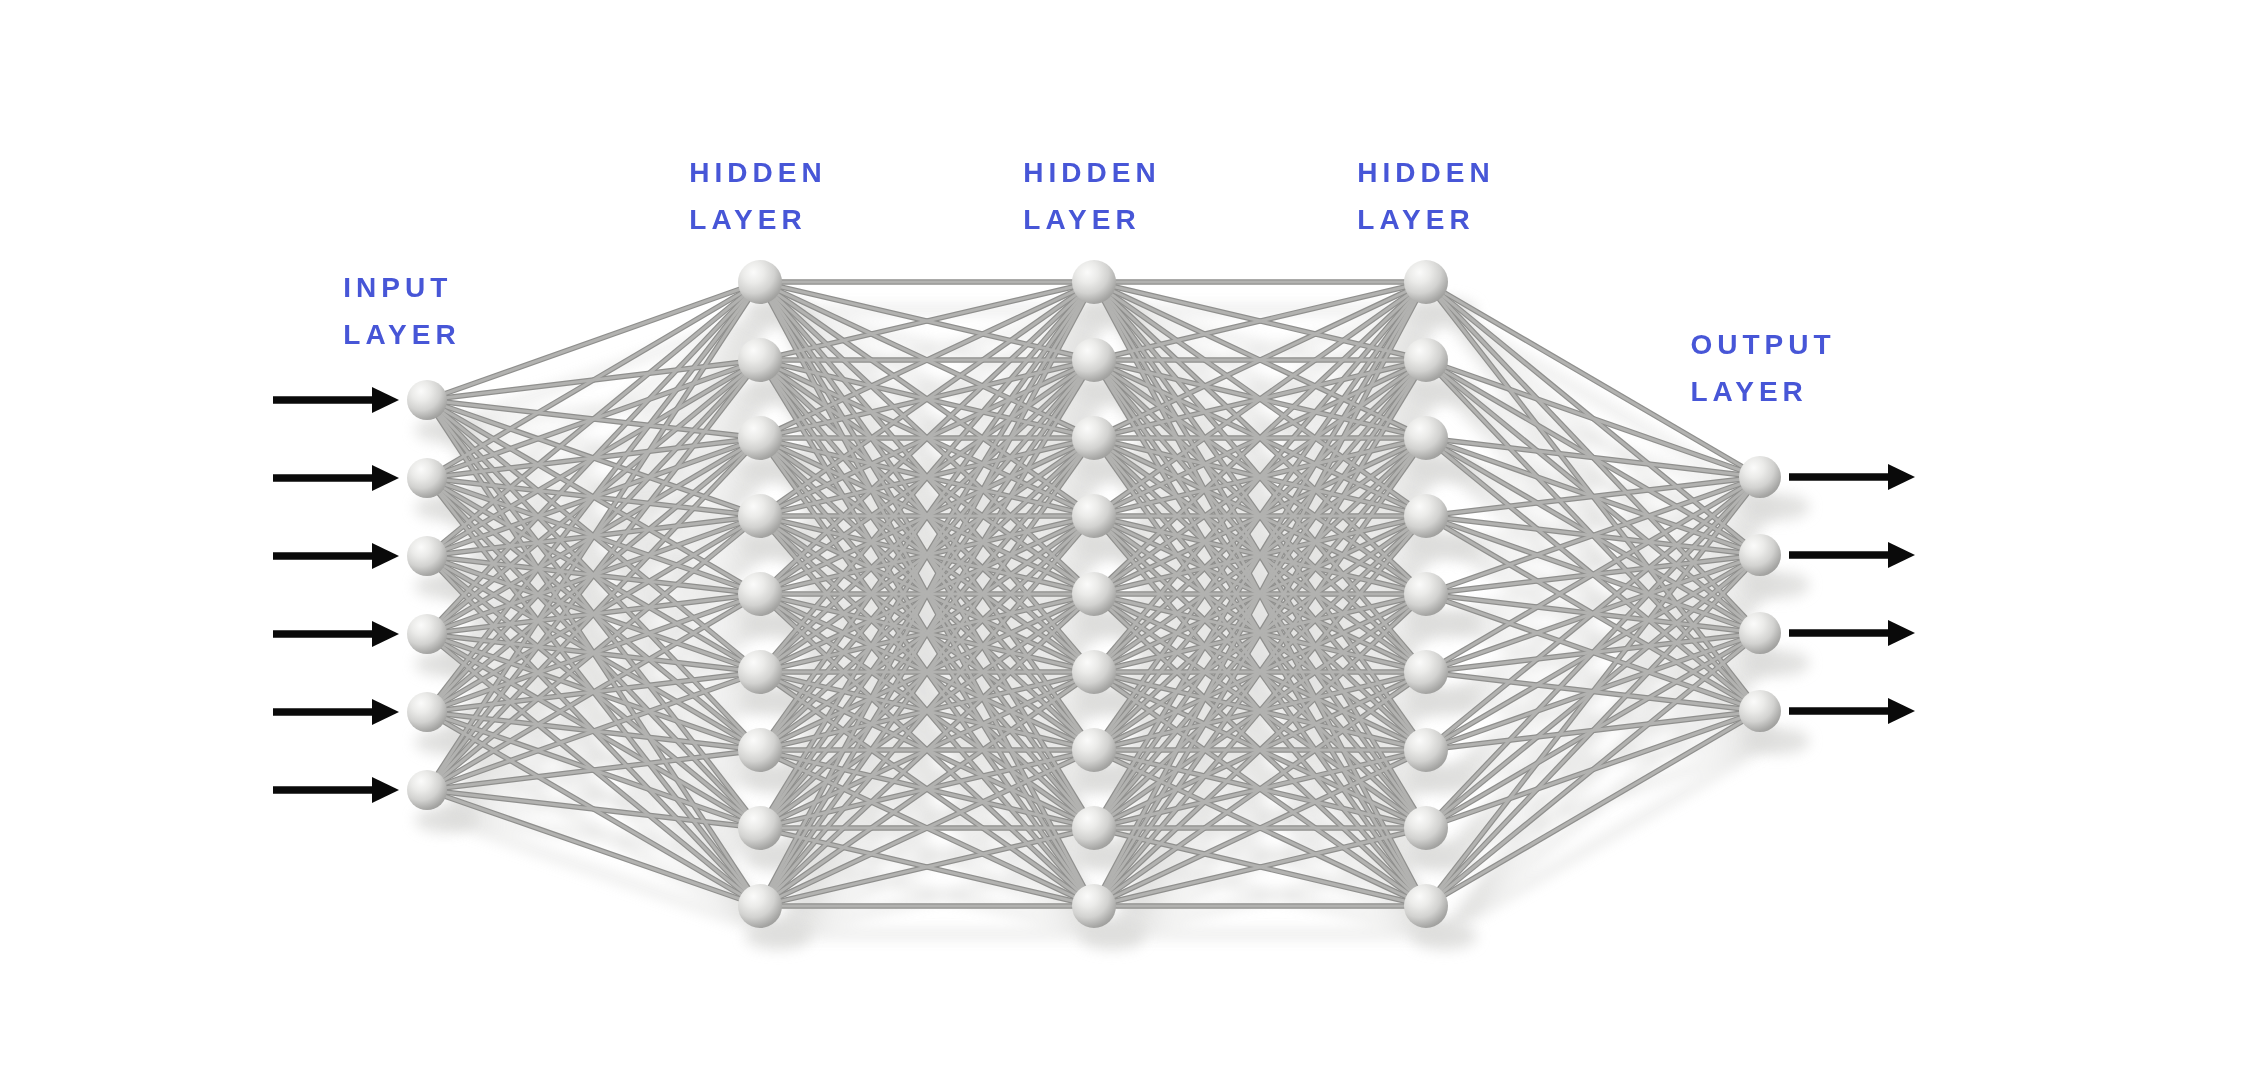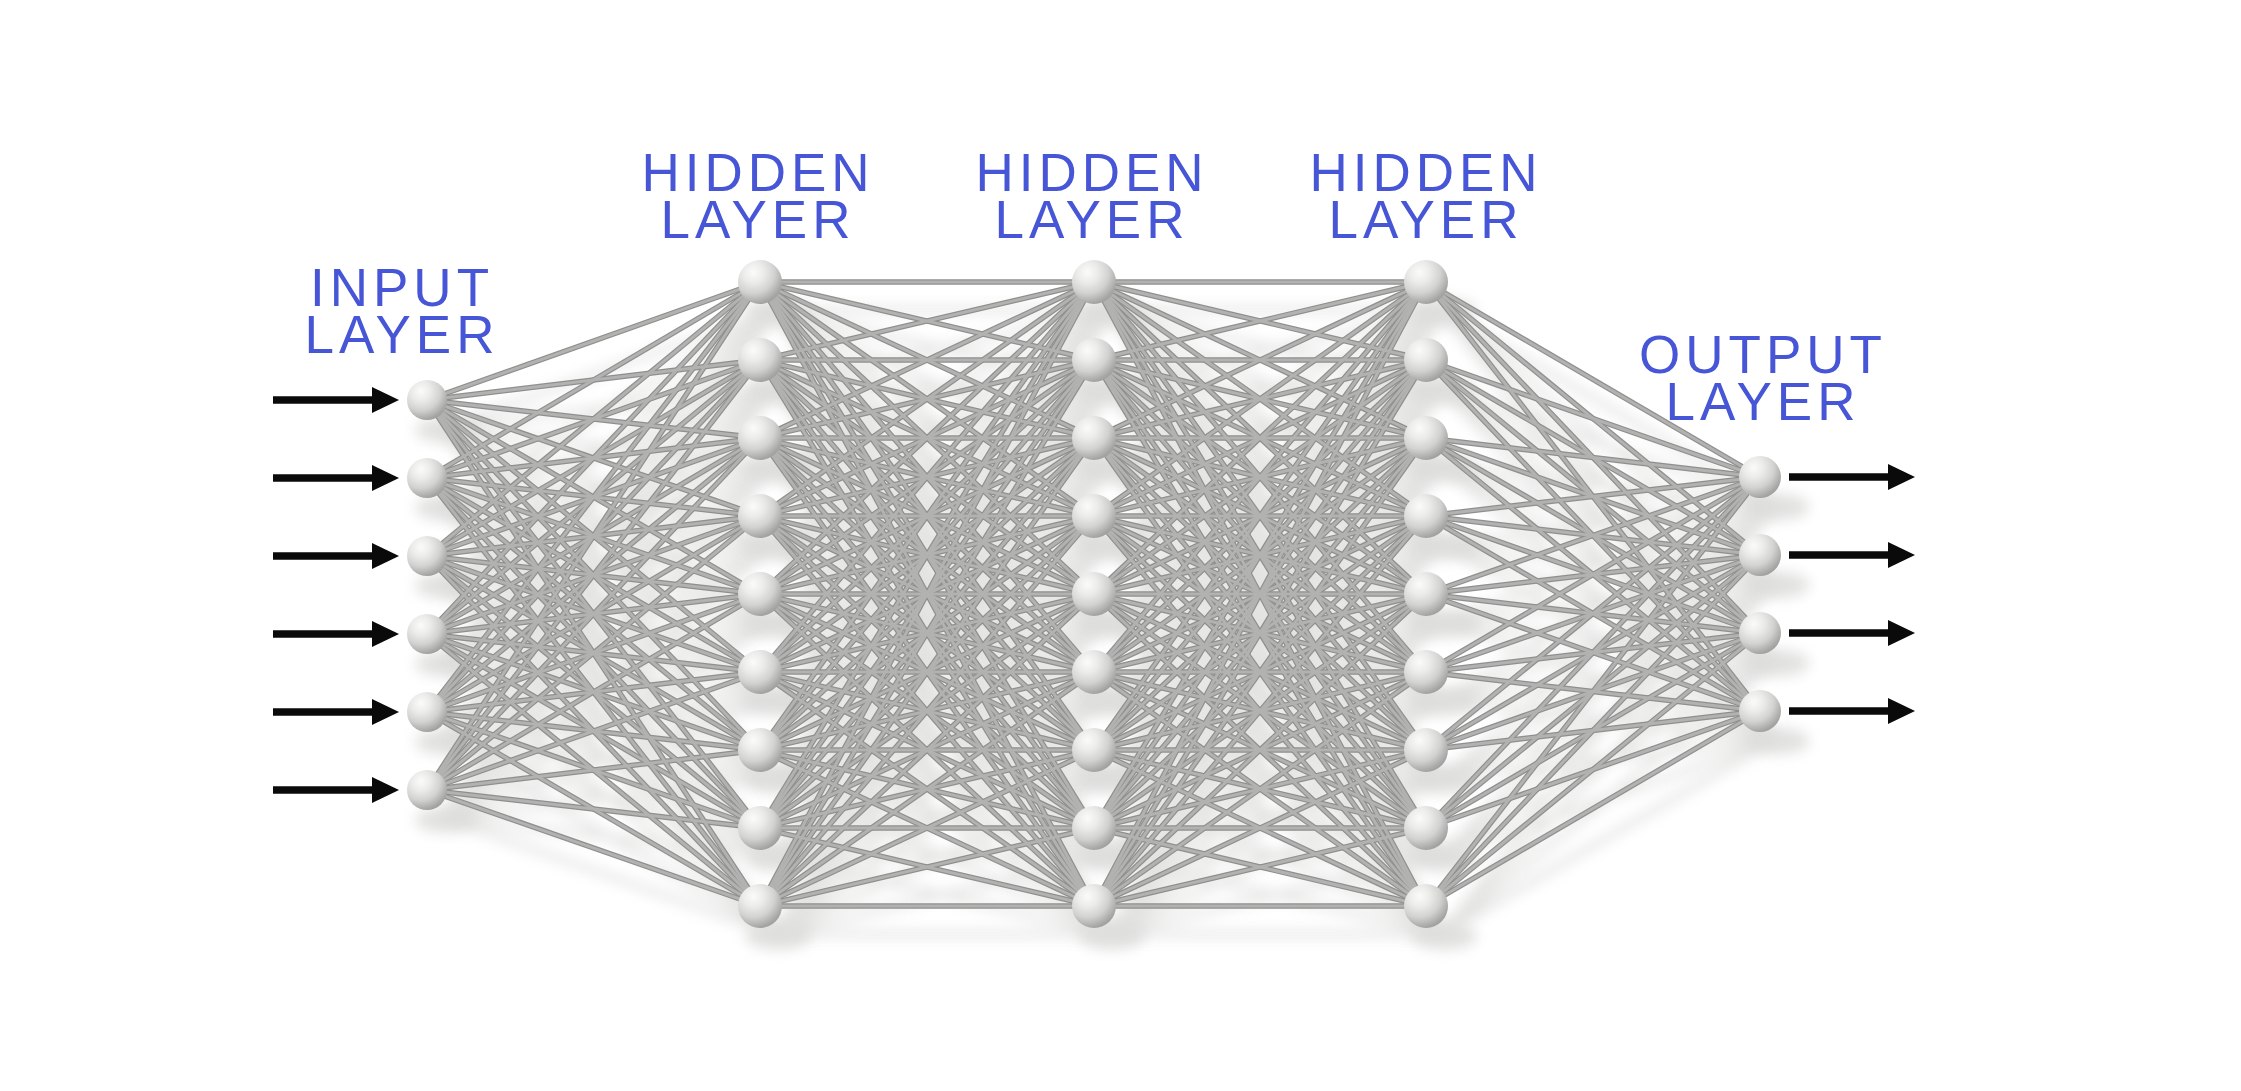--- a/index.html
+++ b/index.html
@@ -16,24 +16,23 @@
     overflow: hidden;
   }
   .stage svg {
     position: absolute;
     left: 0;
     top: 0;
   }
   .layer-label {
     position: absolute;
     transform: translateX(-50%);
-    text-align: center;
     white-space: pre-line;
-    font-weight: 400;
-    font-size: 53px;
+    font-weight: 700;
+    font-size: 28px;
     line-height: 47px;
     letter-spacing: 5px;
     color: #4756d7;
     user-select: none;
   }
 </style>
 </head>
 <body>
 
 <div class="stage">
@@ -915,15 +914,15 @@
     </svg>
 
   <div class="layer-label" style="left: 402px; top: 264px;">INPUT
 LAYER</div>
   <div class="layer-label" style="left: 758px; top: 149px;">HIDDEN
 LAYER</div>
   <div class="layer-label" style="left: 1092px; top: 149px;">HIDDEN
 LAYER</div>
   <div class="layer-label" style="left: 1426px; top: 149px;">HIDDEN
 LAYER</div>
-  <div class="layer-label" style="left: 1763px; top: 331px;">OUTPUT
+  <div class="layer-label" style="left: 1763px; top: 321px;">OUTPUT
 LAYER</div>
 </div>
 
 </body></html>

